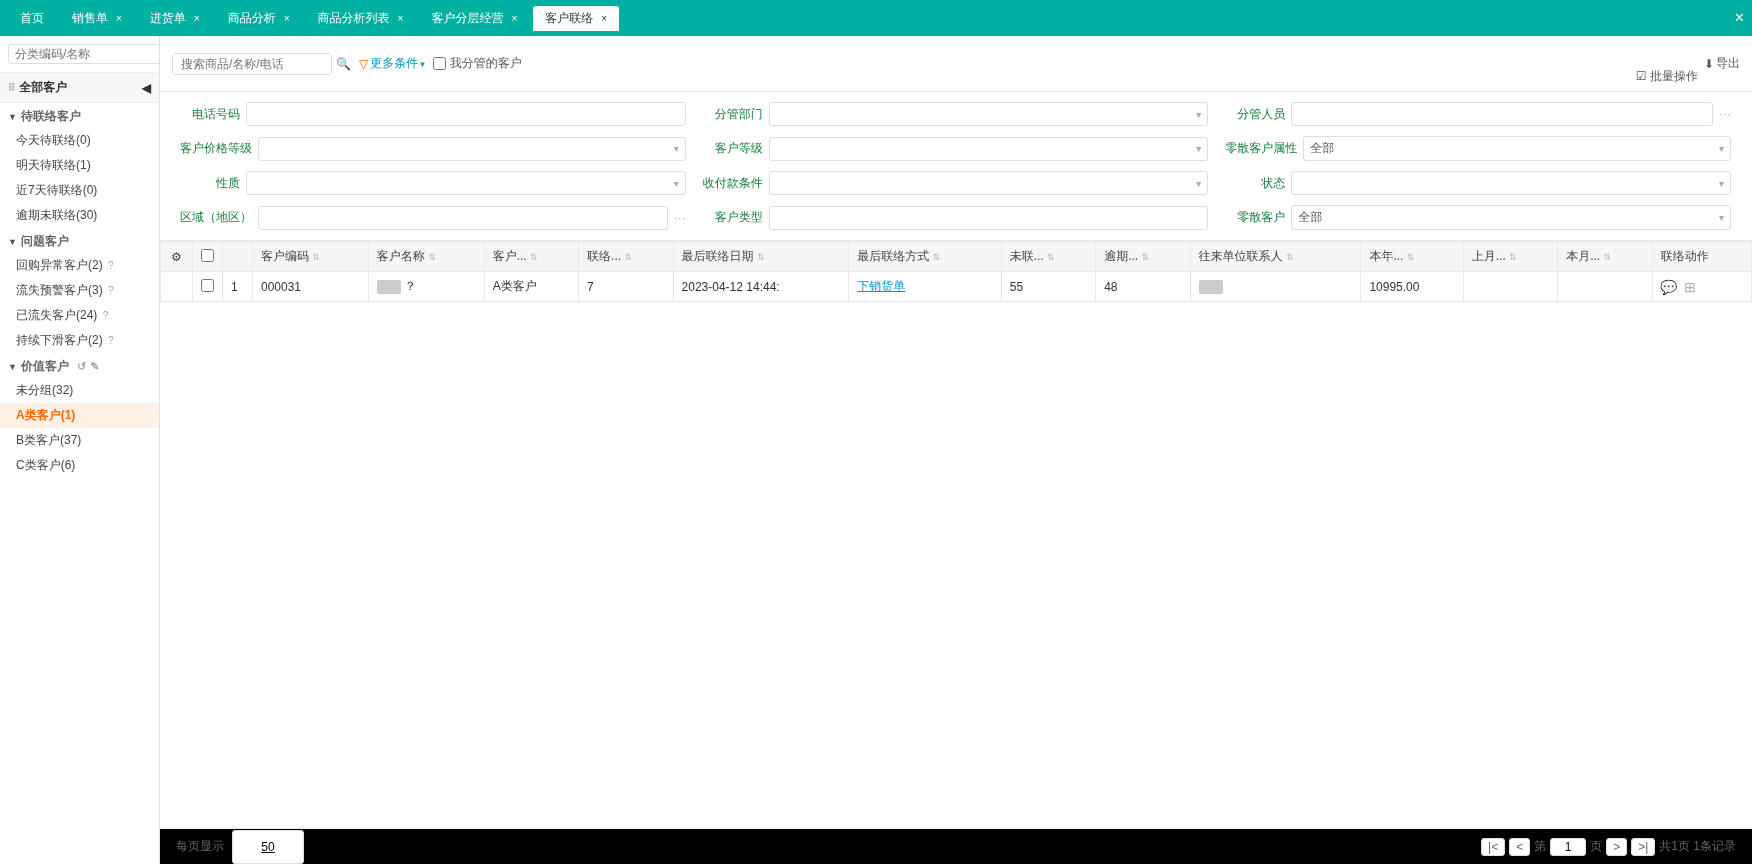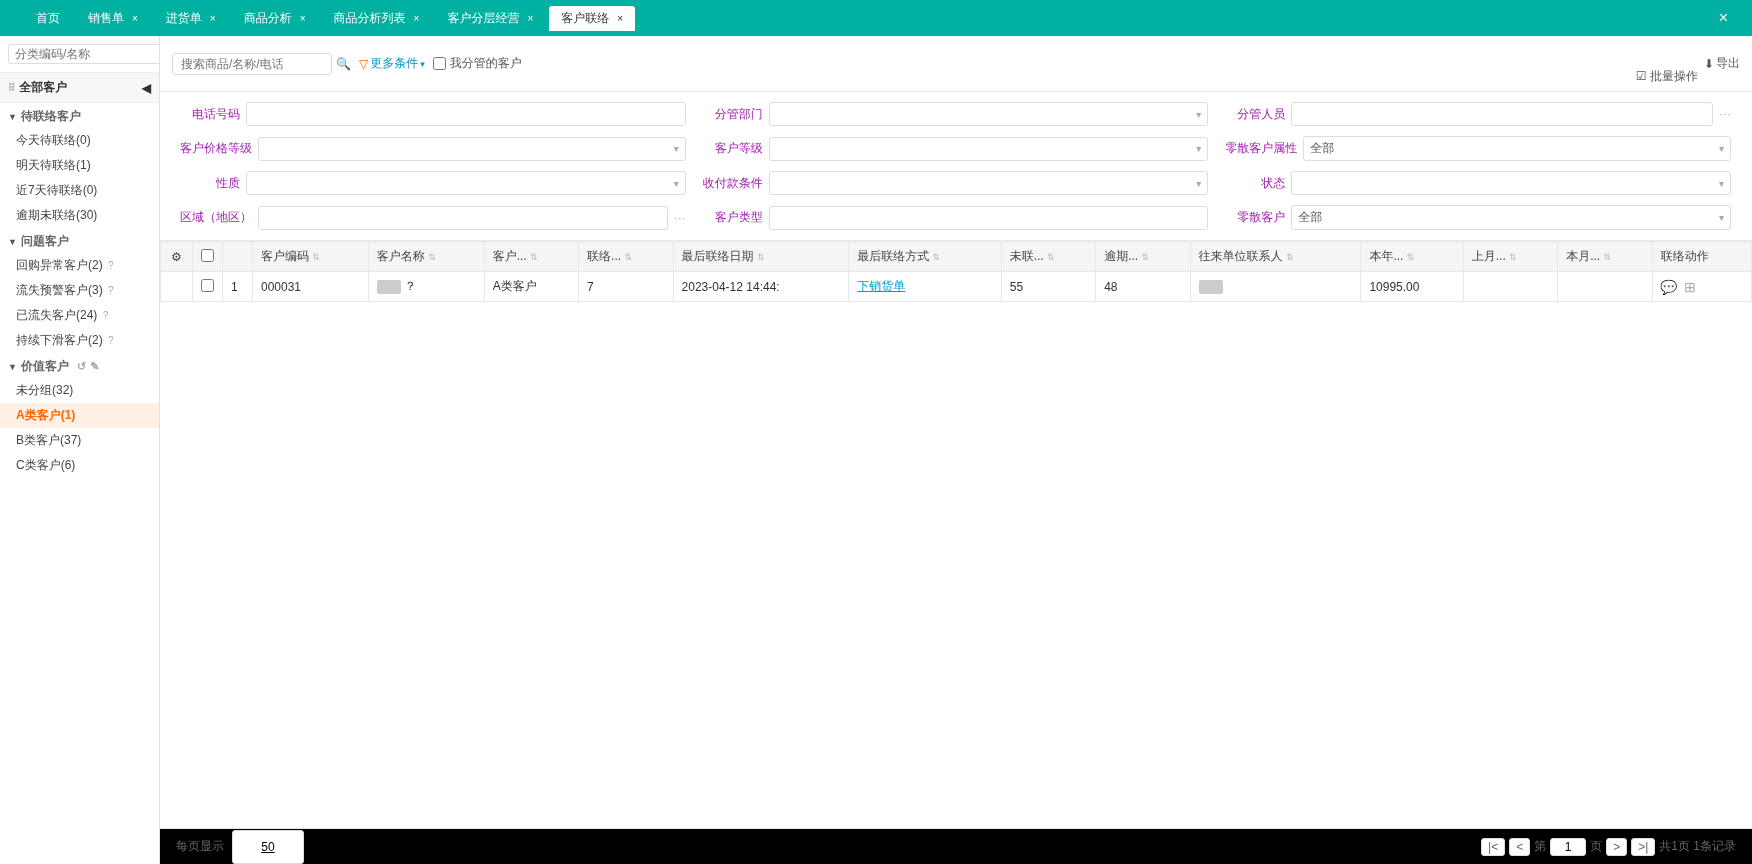--- a/index.html
+++ b/index.html
@@ -2,21 +2,21 @@
 <html><head>
   <meta charset="utf-8">
   <style>
     * { box-sizing: border-box; margin: 0; padding: 0; font-family: 'Microsoft YaHei', Arial, sans-serif; font-size: 12px; }
     body { background: #f0f2f5; width: 1752px; height: 864px; overflow: hidden; }
 
     
     .top-nav {
       display: flex; align-items: center;
       background: #00b0a0; height: 36px;
-      padding: 0 24px; gap: 4px;
+      padding: 0 8px; gap: 4px;
     }
     .nav-tab {
       display: flex; align-items: center; gap: 4px;
       padding: 4px 12px; color: #fff; cursor: pointer;
       border-radius: 3px 3px 0 0; font-size: 13px; white-space: nowrap;
     }
     .nav-tab.home { background: transparent; }
     .nav-tab.active { background: #fff; color: #333; }
     .nav-tab .close-x { font-size: 10px; color: inherit; margin-left: 4px; }
     .nav-close-all {
@@ -88,21 +88,21 @@
       border-bottom: 1px solid #e8e8e8;
     }
     .filter-row {
       display: flex; align-items: center; gap: 0; margin-bottom: 6px;
     }
     .filter-row:last-child { margin-bottom: 0; }
     .filter-cell {
       flex: 1; display: flex; align-items: center; gap: 6px; padding: 2px 8px;
       border-right: 1px solid transparent;
     }
-    .filter-cell-label { color: #a21caf; white-space: nowrap; min-width: 60px; text-align: right; }
+    .filter-cell-label { color: #15803d; white-space: nowrap; min-width: 60px; text-align: right; }
     .filter-select {
       flex: 1; border: 1px solid #ddd; border-radius: 3px; padding: 3px 6px;
       background: #fff; display: flex; align-items: center; justify-content: space-between; cursor: pointer;
       color: #555; min-height: 24px;
     }
     .filter-select .chev { font-size: 10px; color: #aaa; }
     .filter-input {
       flex: 1; border: 1px solid #ddd; border-radius: 3px; padding: 3px 6px; outline: none; min-height: 24px;
     }
     .filter-ellipsis { color: #aaa; cursor: pointer; }

